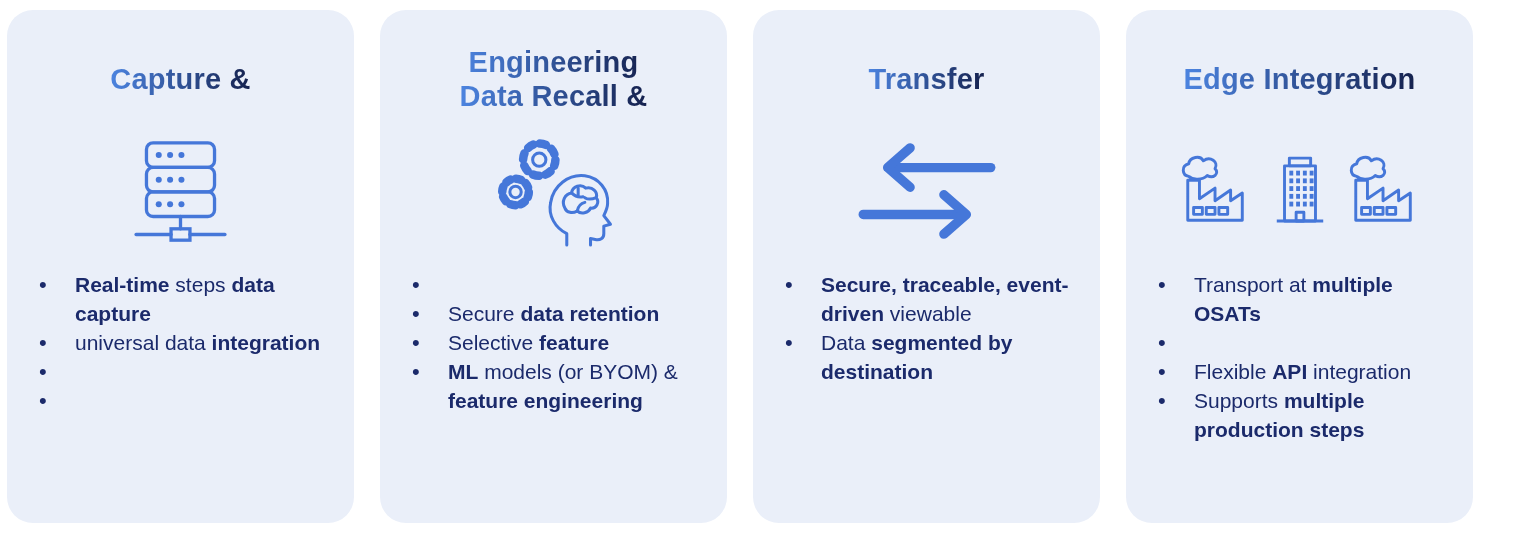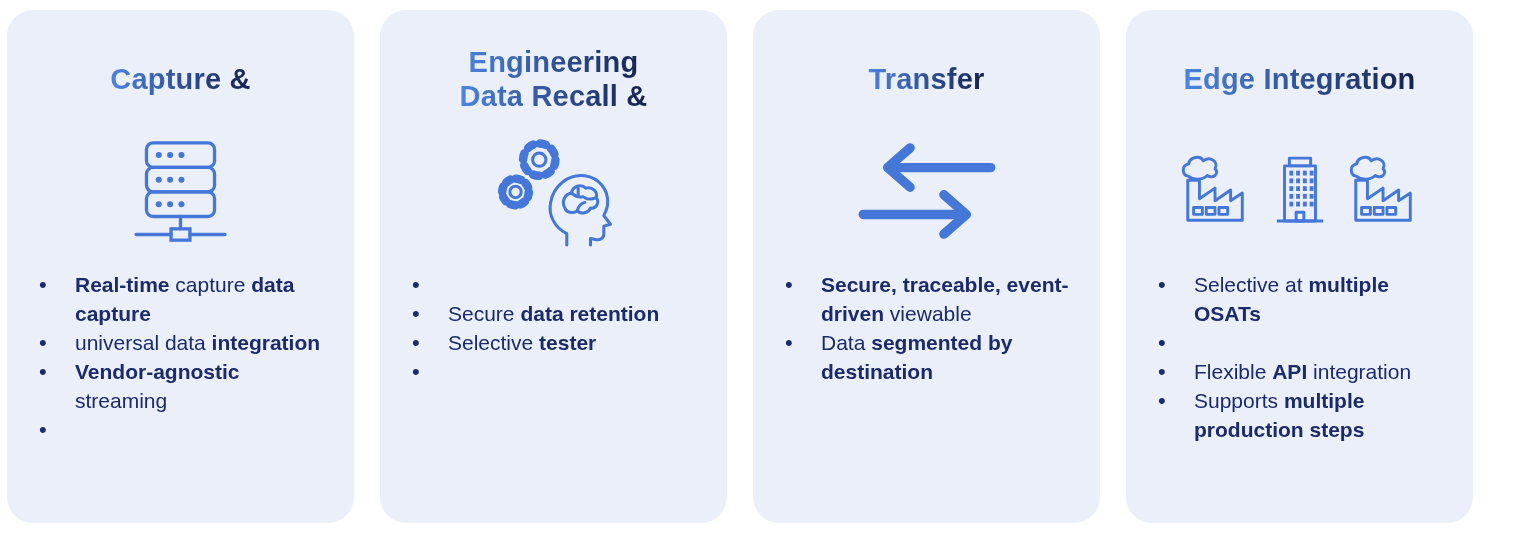--- a/index.html
+++ b/index.html
@@ -99,29 +99,28 @@
             <line x1="50" y1="82" x2="50" y2="95"></line>
             <rect x="40" y="95" width="20" height="12"></rect>
             <line x1="3" y1="101" x2="40" y2="101"></line>
             <line x1="60" y1="101" x2="97" y2="101"></line>
           </svg>
         </span>
       </div>
     <ul class="card-bullets">
         <li>
           <span class="bullet-dot">•</span>
-          <span class="bullet-text"><b>Real-time</b><span> capture </span><b>data capture</b></span>
+          <span class="bullet-text"><b>Real-time</b><span> steps </span><b>data capture</b></span>
         </li>
         <li>
           <span class="bullet-dot">•</span>
           <span class="bullet-text"><span>universal data </span><b>integration</b></span>
         </li>
         <li>
           <span class="bullet-dot">•</span>
-          <span class="bullet-text"><b>Vendor-agnostic</b><span> streaming</span></span>
         </li>
         <li>
           <span class="bullet-dot">•</span>
         </li>
       </ul>
   </section>
 
   <section class="card">
     <h2 class="card-title">
         <div>Engineering</div>
@@ -147,24 +146,25 @@
     <ul class="card-bullets">
         <li>
           <span class="bullet-dot">•</span>
         </li>
         <li>
           <span class="bullet-dot">•</span>
           <span class="bullet-text"><span>Secure </span><b>data retention</b></span>
         </li>
         <li>
           <span class="bullet-dot">•</span>
-          <span class="bullet-text"><span>Selective </span><b>tester</b></span>
-        </li>
-        <li>
-          <span class="bullet-dot">•</span>
+          <span class="bullet-text"><span>Selective </span><b>feature</b></span>
+        </li>
+        <li>
+          <span class="bullet-dot">•</span>
+          <span class="bullet-text"><b>ML</b><span> models (or BYOM) &amp; </span><b>feature engineering</b></span>
         </li>
       </ul>
   </section>
 
   <section class="card">
     <h2 class="card-title">
         <div>Transfer</div>
       </h2>
     <div class="card-icons">
         <span class="icon">
@@ -238,21 +238,21 @@
             <rect x="16" y="55" width="9" height="7"></rect>
             <rect x="29" y="55" width="9" height="7"></rect>
             <rect x="42" y="55" width="9" height="7"></rect>
             <path d="M11,23 C4,22 3,12 11,10 C12,3 23,1 26,7 C33,2 42,8 38,15 C43,20 36,26 30,22 C25,27 15,27 11,23 Z"></path>
           </svg>
         </span>
       </div>
     <ul class="card-bullets">
         <li>
           <span class="bullet-dot">•</span>
-          <span class="bullet-text"><span>Selective at </span><b>multiple OSATs</b></span>
+          <span class="bullet-text"><span>Transport at </span><b>multiple OSATs</b></span>
         </li>
         <li>
           <span class="bullet-dot">•</span>
         </li>
         <li>
           <span class="bullet-dot">•</span>
           <span class="bullet-text"><span>Flexible </span><b>API</b><span> integration</span></span>
         </li>
         <li>
           <span class="bullet-dot">•</span>

